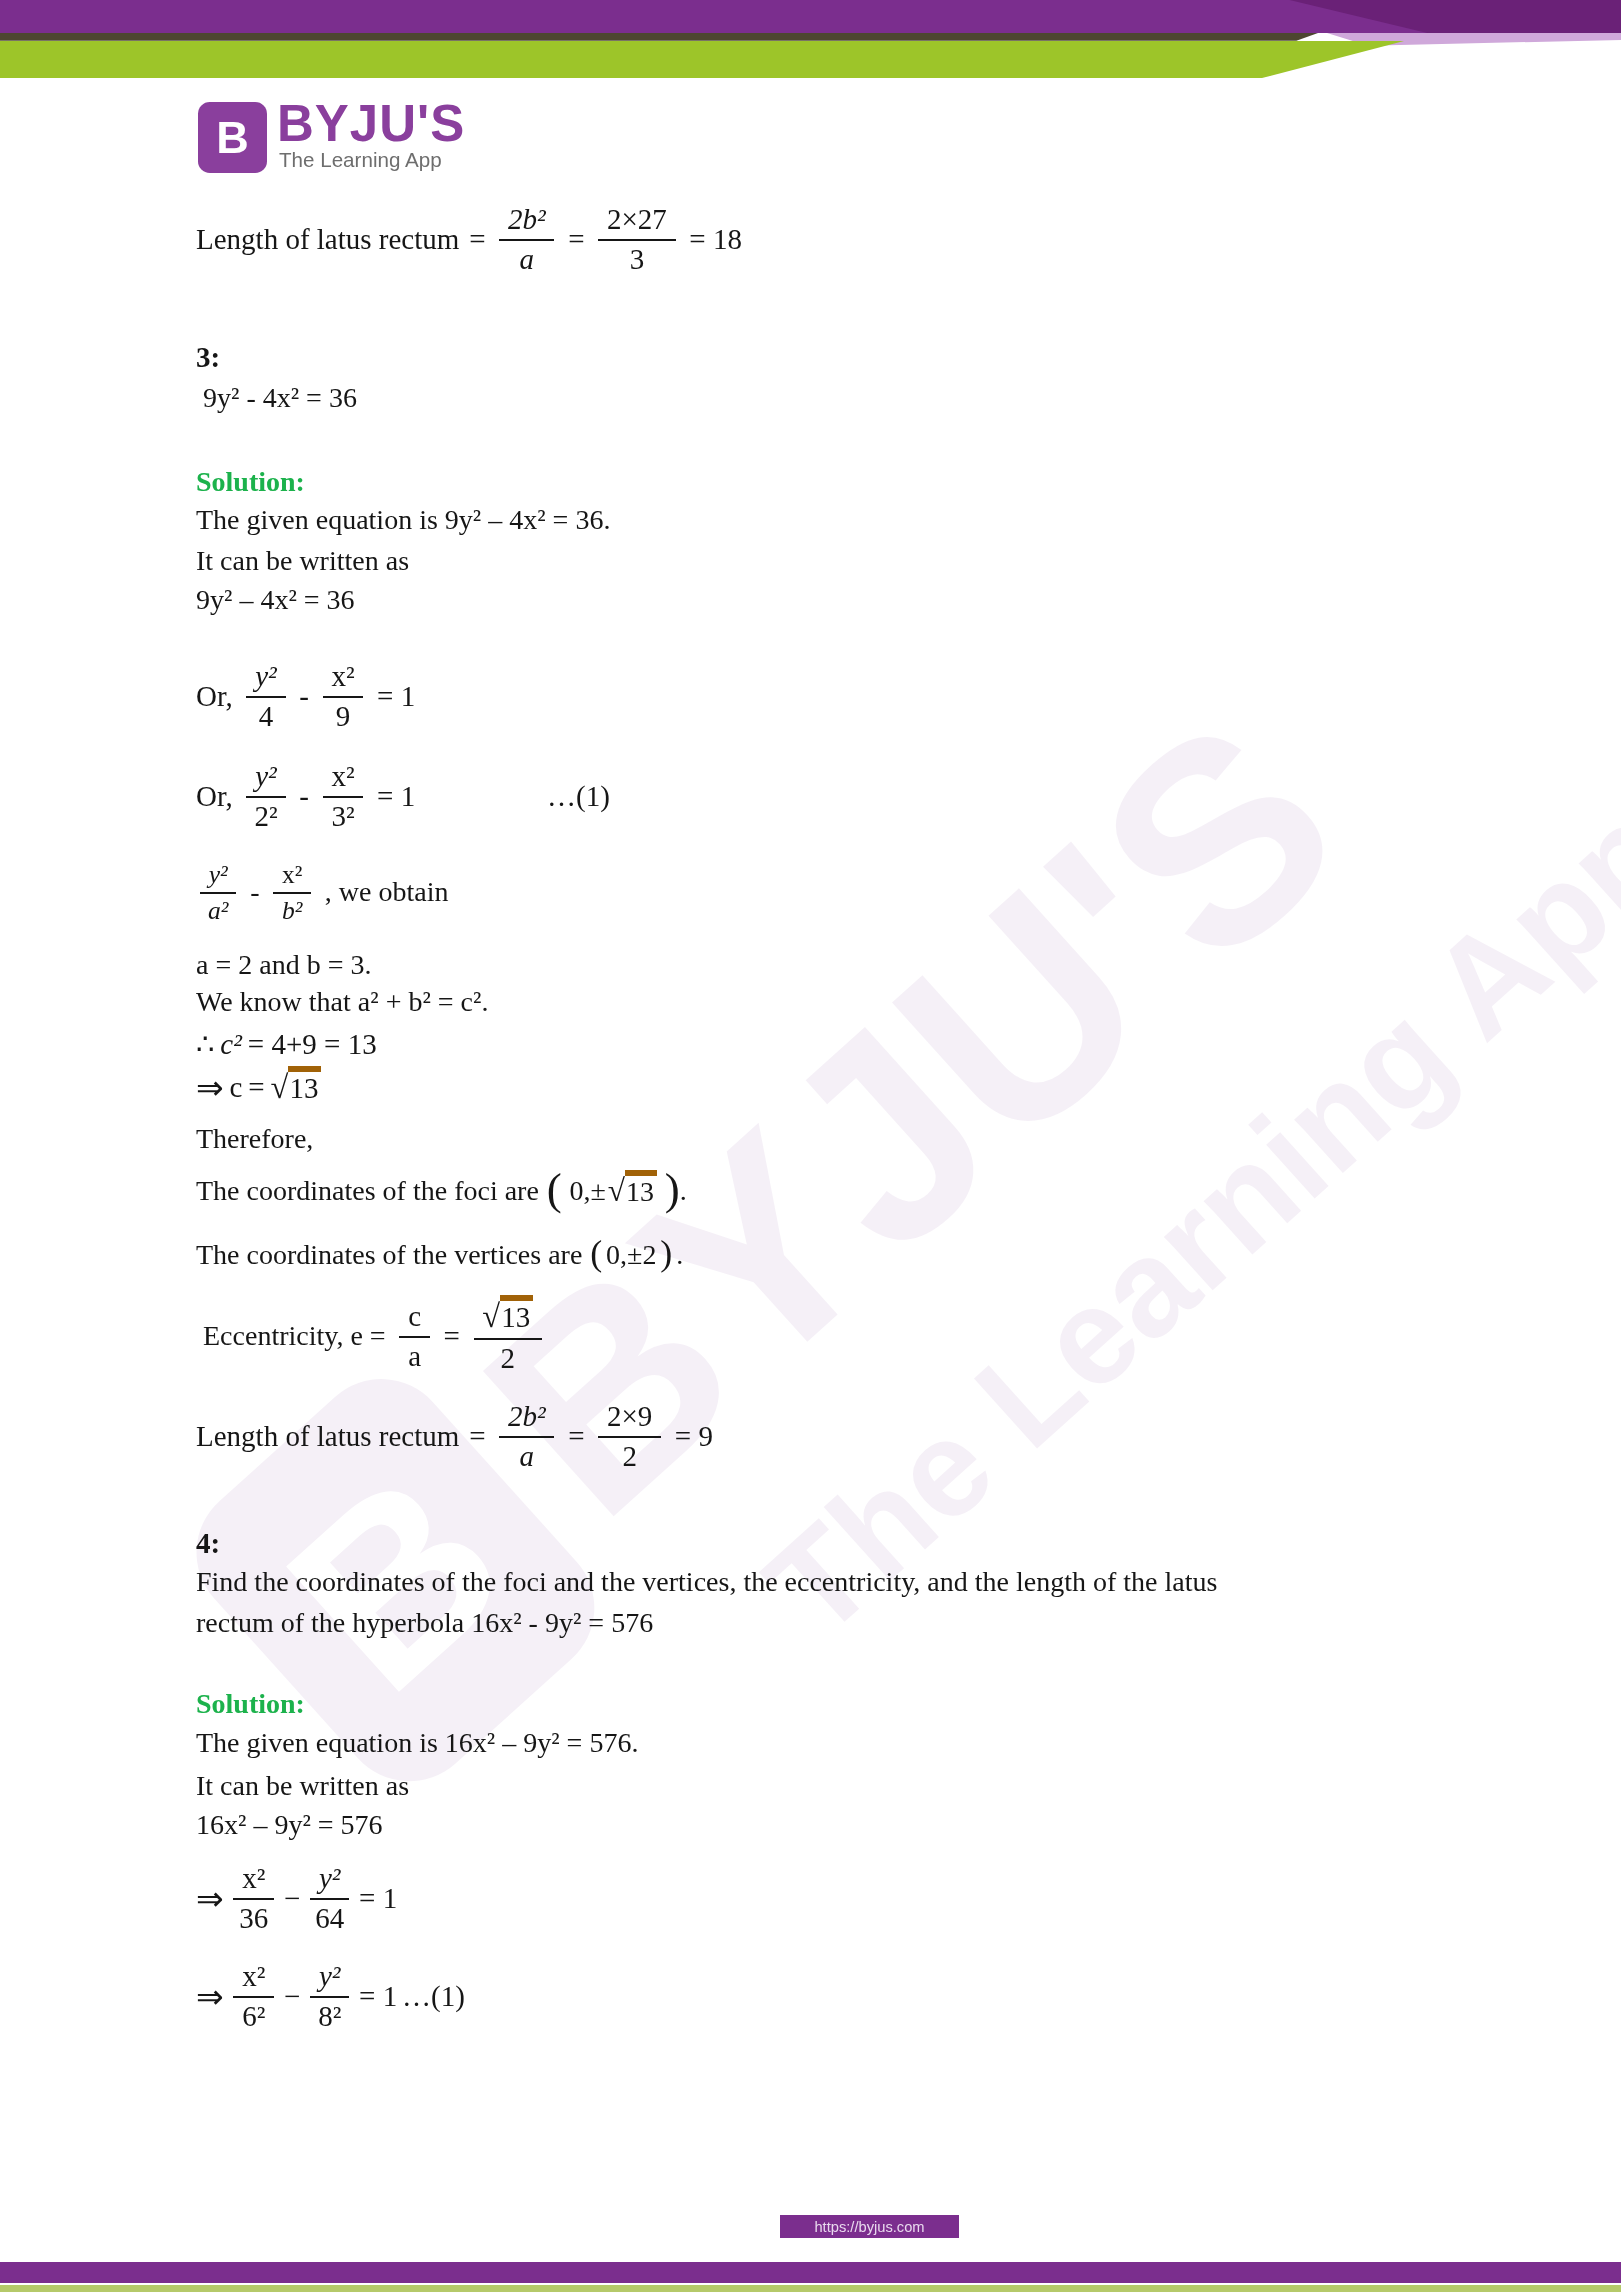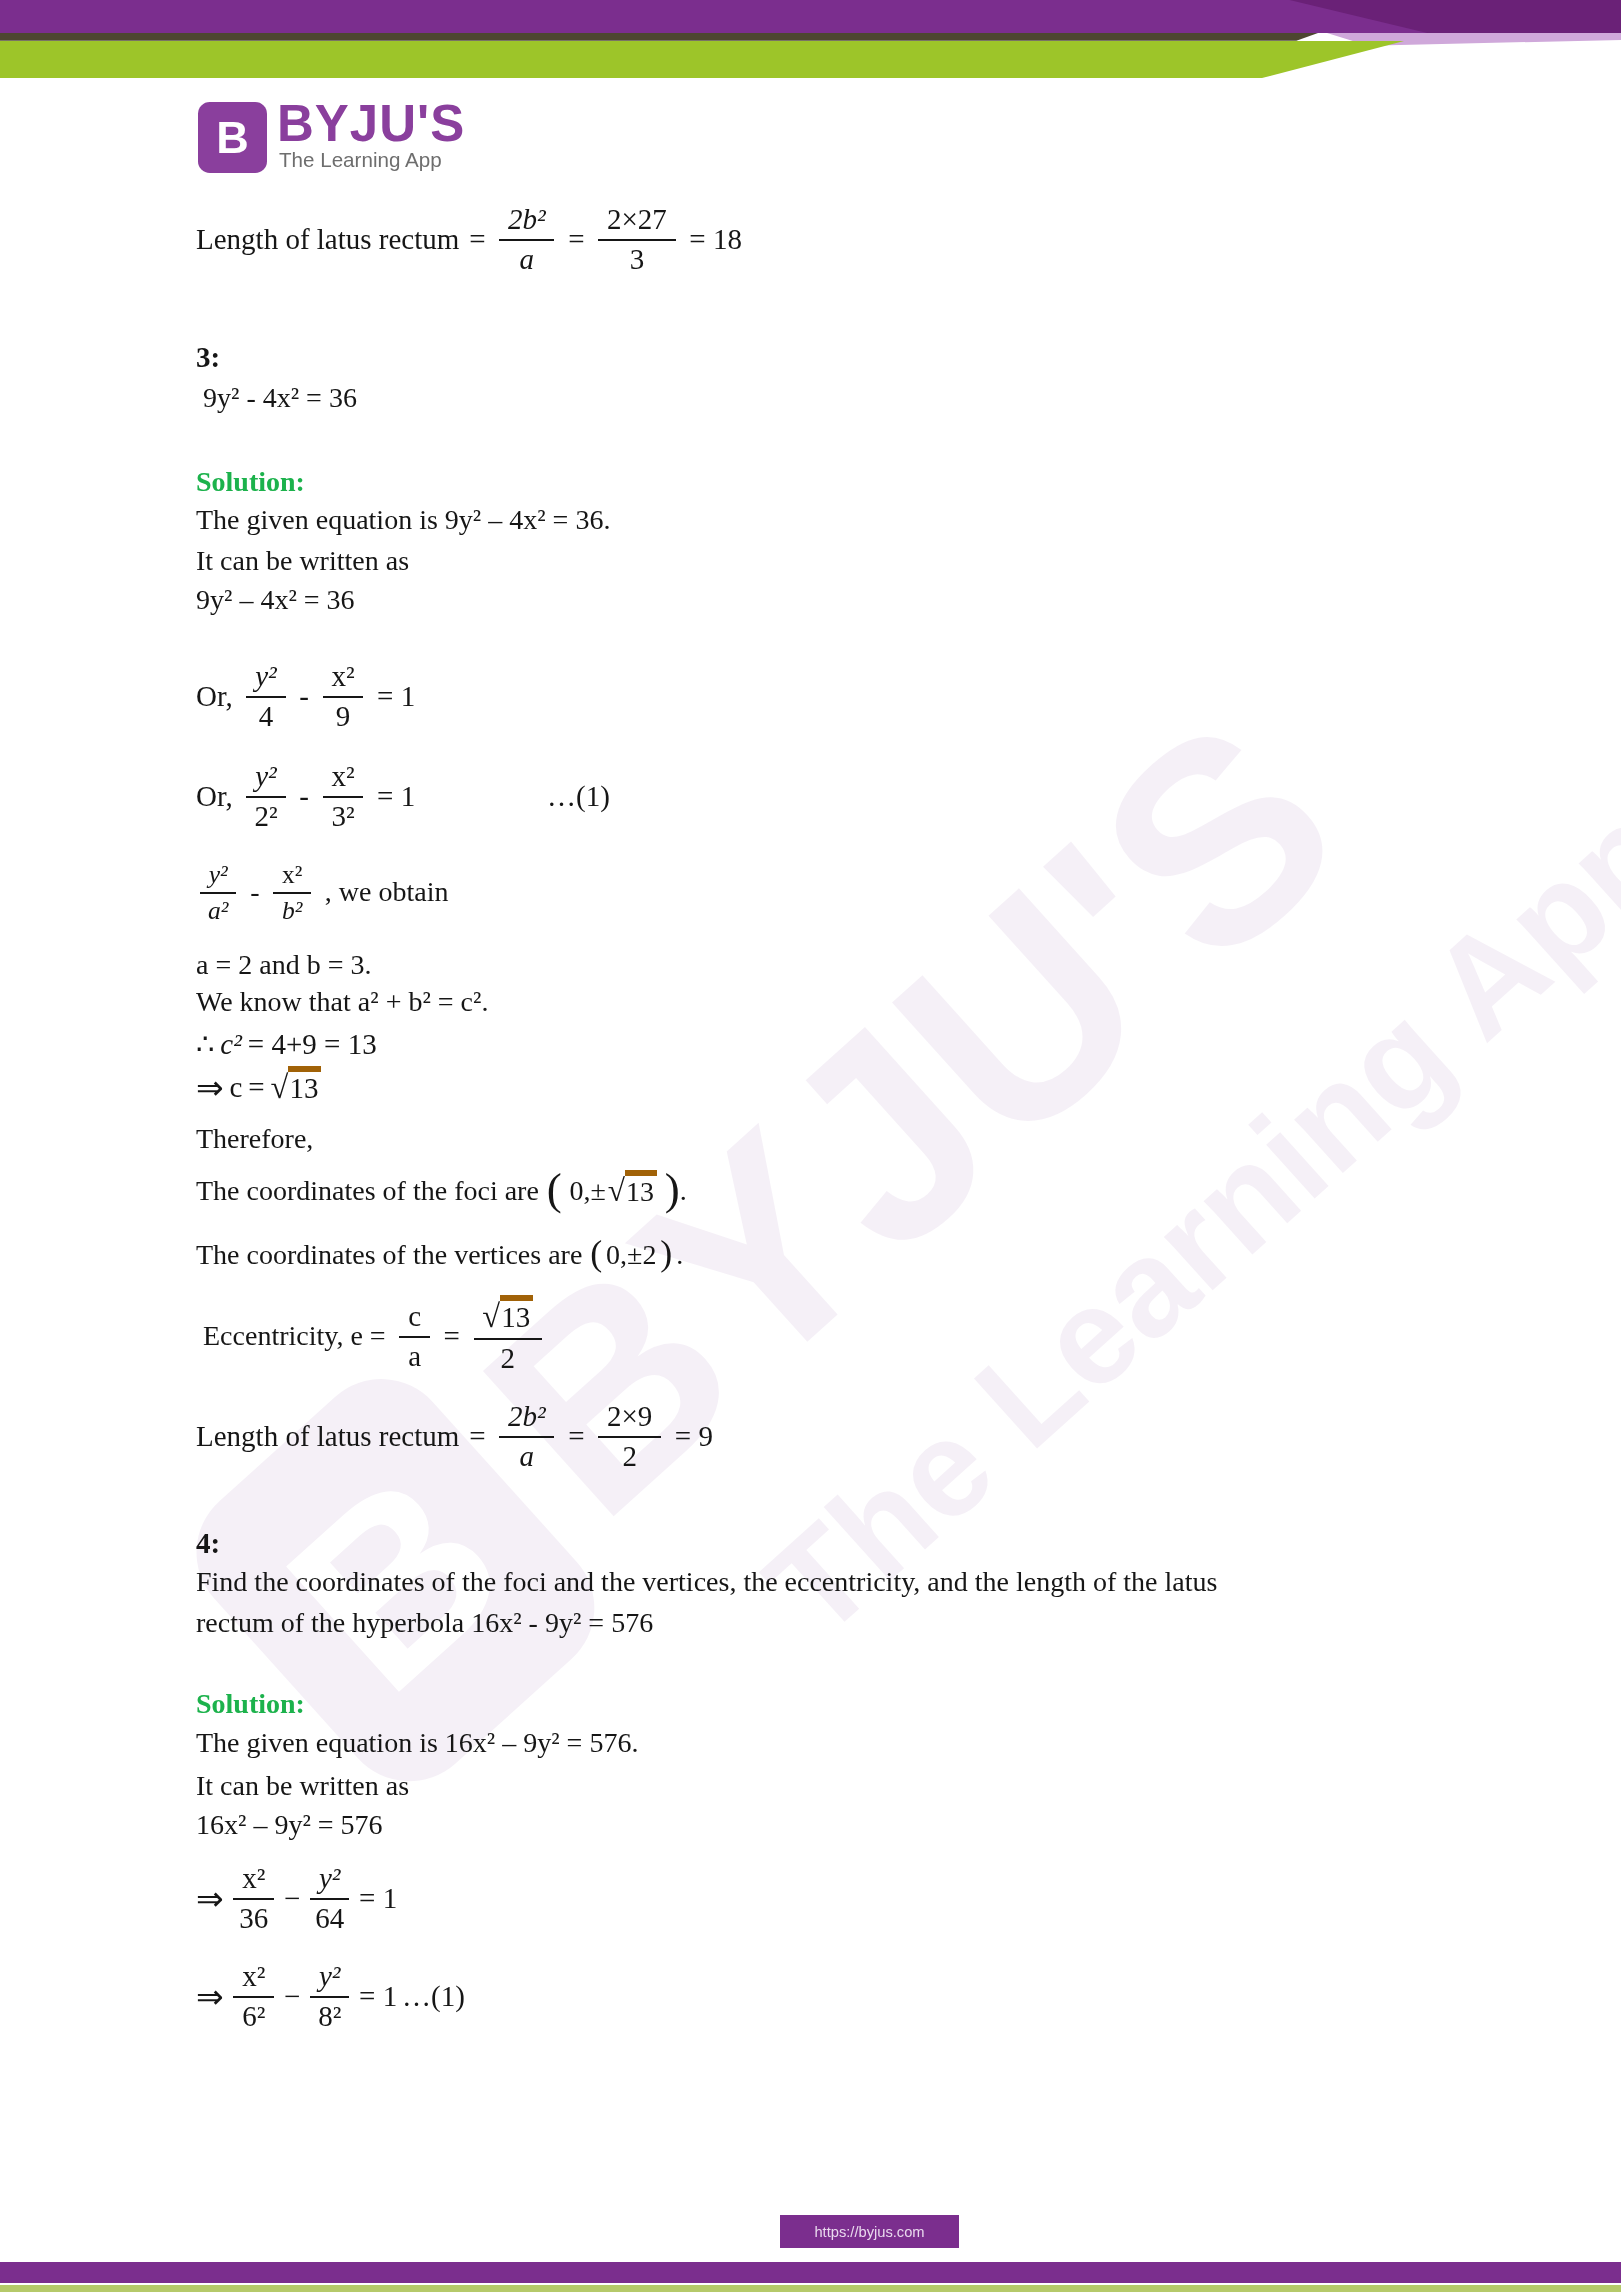--- a/index.html
+++ b/index.html
@@ -56,21 +56,21 @@
   .frac .den { display:block; padding-top:2.9px; }
 
   .rad { font-size:1.12em; }
   .ovl { border-top:6px solid #a16207; padding:0 2.9px 0 1px; }
   .bigsym { font-size:33px; }
   .bigp  { font-size:45px; font-weight:400; line-height:0; vertical-align:middle; position:relative; top:-2px; }
   .bigp2 { font-size:36px; font-weight:400; line-height:0; vertical-align:middle; position:relative; top:-2px; }
   .tag { position:absolute; }
 
   
-  .footer-badge { position:absolute; left:780px; top:2215px; width:179px; height:33px;
+  .footer-badge { position:absolute; left:780px; top:2215px; width:179px; height:23px;
     background:#7b2e8e; display:flex; align-items:center; justify-content:center; z-index:2; }
   .footer-badge span { color:#e9d9ee; font-family:"Liberation Sans", sans-serif; font-size:14.7px; }
 </style>
 </head>
 <body>
 
 <div class="page">
 
   <div class="watermark">
     <div class="wm-row">

